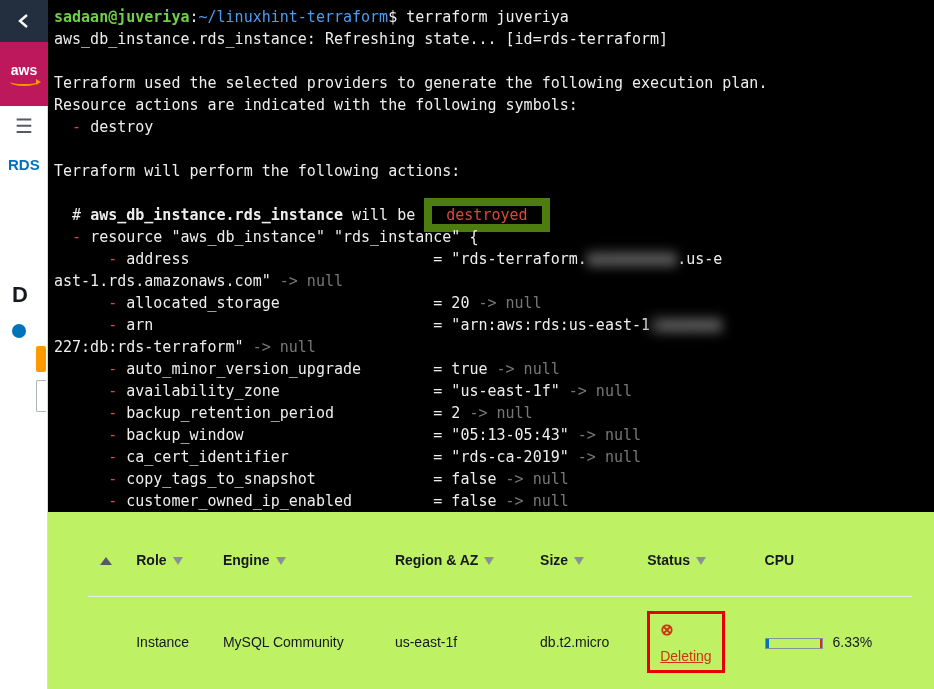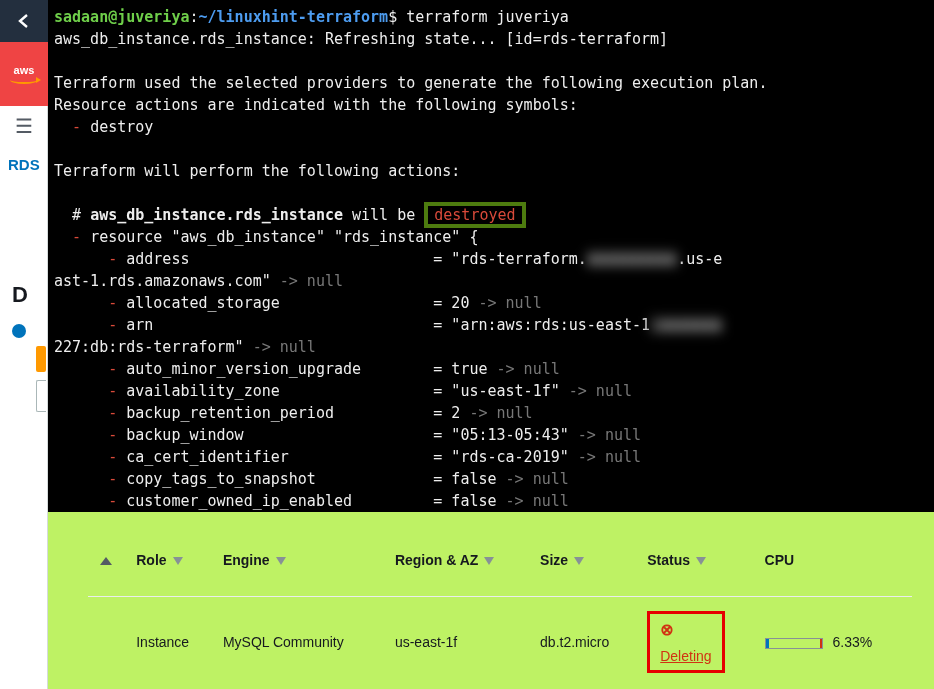--- a/index.html
+++ b/index.html
@@ -1,33 +1,33 @@
 <!DOCTYPE html>
 <html><head>
 <meta charset="utf-8">
 <style>
 * { margin: 0; padding: 0; box-sizing: border-box; }
 body { font-family: -apple-system, BlinkMacSystemFont, "Segoe UI", sans-serif; width: 934px; height: 689px; background: #fff; overflow: hidden; position: relative; }
 
 .left-rail { position: absolute; left: 0; top: 0; width: 48px; height: 689px; background: #fff; border-right: 1px solid #d5dbdb; }
 .back-btn { width: 48px; height: 42px; background: #232f3e; display: flex; align-items: center; justify-content: center; }
 .back-btn svg { stroke: #fff; }
-.aws-logo { width: 48px; height: 64px; background: #ef4444; display: flex; flex-direction: column; align-items: center; justify-content: center; font-size: 11px; color: #fff; font-weight: 600; }
+.aws-logo { width: 48px; height: 64px; background: #be185d; display: flex; flex-direction: column; align-items: center; justify-content: center; font-size: 14px; color: #fff; font-weight: 600; }
 .aws-smile { width: 28px; height: 8px; border-bottom: 2px solid #ff9900; border-radius: 0 0 50% 50%; position: relative; }
 .aws-smile::after { content: ""; position: absolute; right: -3px; bottom: -1px; width: 0; height: 0; border-left: 5px solid #ff9900; border-top: 3px solid transparent; border-bottom: 3px solid transparent; }
 .hamburger { width: 48px; height: 40px; display: flex; align-items: center; justify-content: center; font-size: 20px; color: #545b64; cursor: pointer; }
 .rds-text { font-size: 15px; font-weight: 700; color: #0073bb; padding: 10px 8px; }
 
 .terminal { position: absolute; left: 48px; top: 0; right: 0; height: 512px; background: #000; font-family: "Menlo","Consolas","DejaVu Sans Mono",monospace; font-size: 15px; line-height: 22px; padding: 6px 4px 6px 6px; color: #fff; white-space: pre; overflow: hidden; }
 .g { color: #6fcf4a; font-weight: bold; text-align: right; }
-.bl { color: #4d9cf0; font-weight: bold; }
+.bl { color: #4d9cf0; font-weight: normal; }
 .w { color: #eee; }
 .r { color: #d94a3a; }
 .gr { color: #777; }
-.redbox { border: 4px solid #4d7c0f; padding: 0 6px; }
+.redbox { border: 8px solid #4d7c0f; padding: 0 14px; }
 .blur { filter: blur(6px); background: #222; }
 
 .aws-panel { position: absolute; left: 0; top: 258px; width: 48px; height: 220px; background: #fff; border-right: 1px solid #d5dbdb; }
 .aws-panel .dletter { font-size: 22px; font-weight: 700; padding: 24px 12px 8px; color: #16191f; }
 .radio-dot { width: 14px; height: 14px; border-radius: 50%; background: #0073bb; margin: 8px 12px; position: relative; }
 .radio-dot::after { content: ""; position: absolute; inset: 3px; background: #fff; border-radius: 50%; display:none; }
 .orange-chip { width: 10px; height: 26px; background: #ff9900; margin: 6px 0 6px 36px; border-radius: 2px; }
 .partial-box { margin: 8px 0 0 36px; width: 10px; height: 32px; border: 1px solid #aab7b8; border-right: none; border-radius: 2px 0 0 2px; }
 
 .table-wrap { position: absolute; left: 48px; right: 0; top: 512px; bottom: 0; background: #bef264; padding: 30px 22px 10px 40px; }

